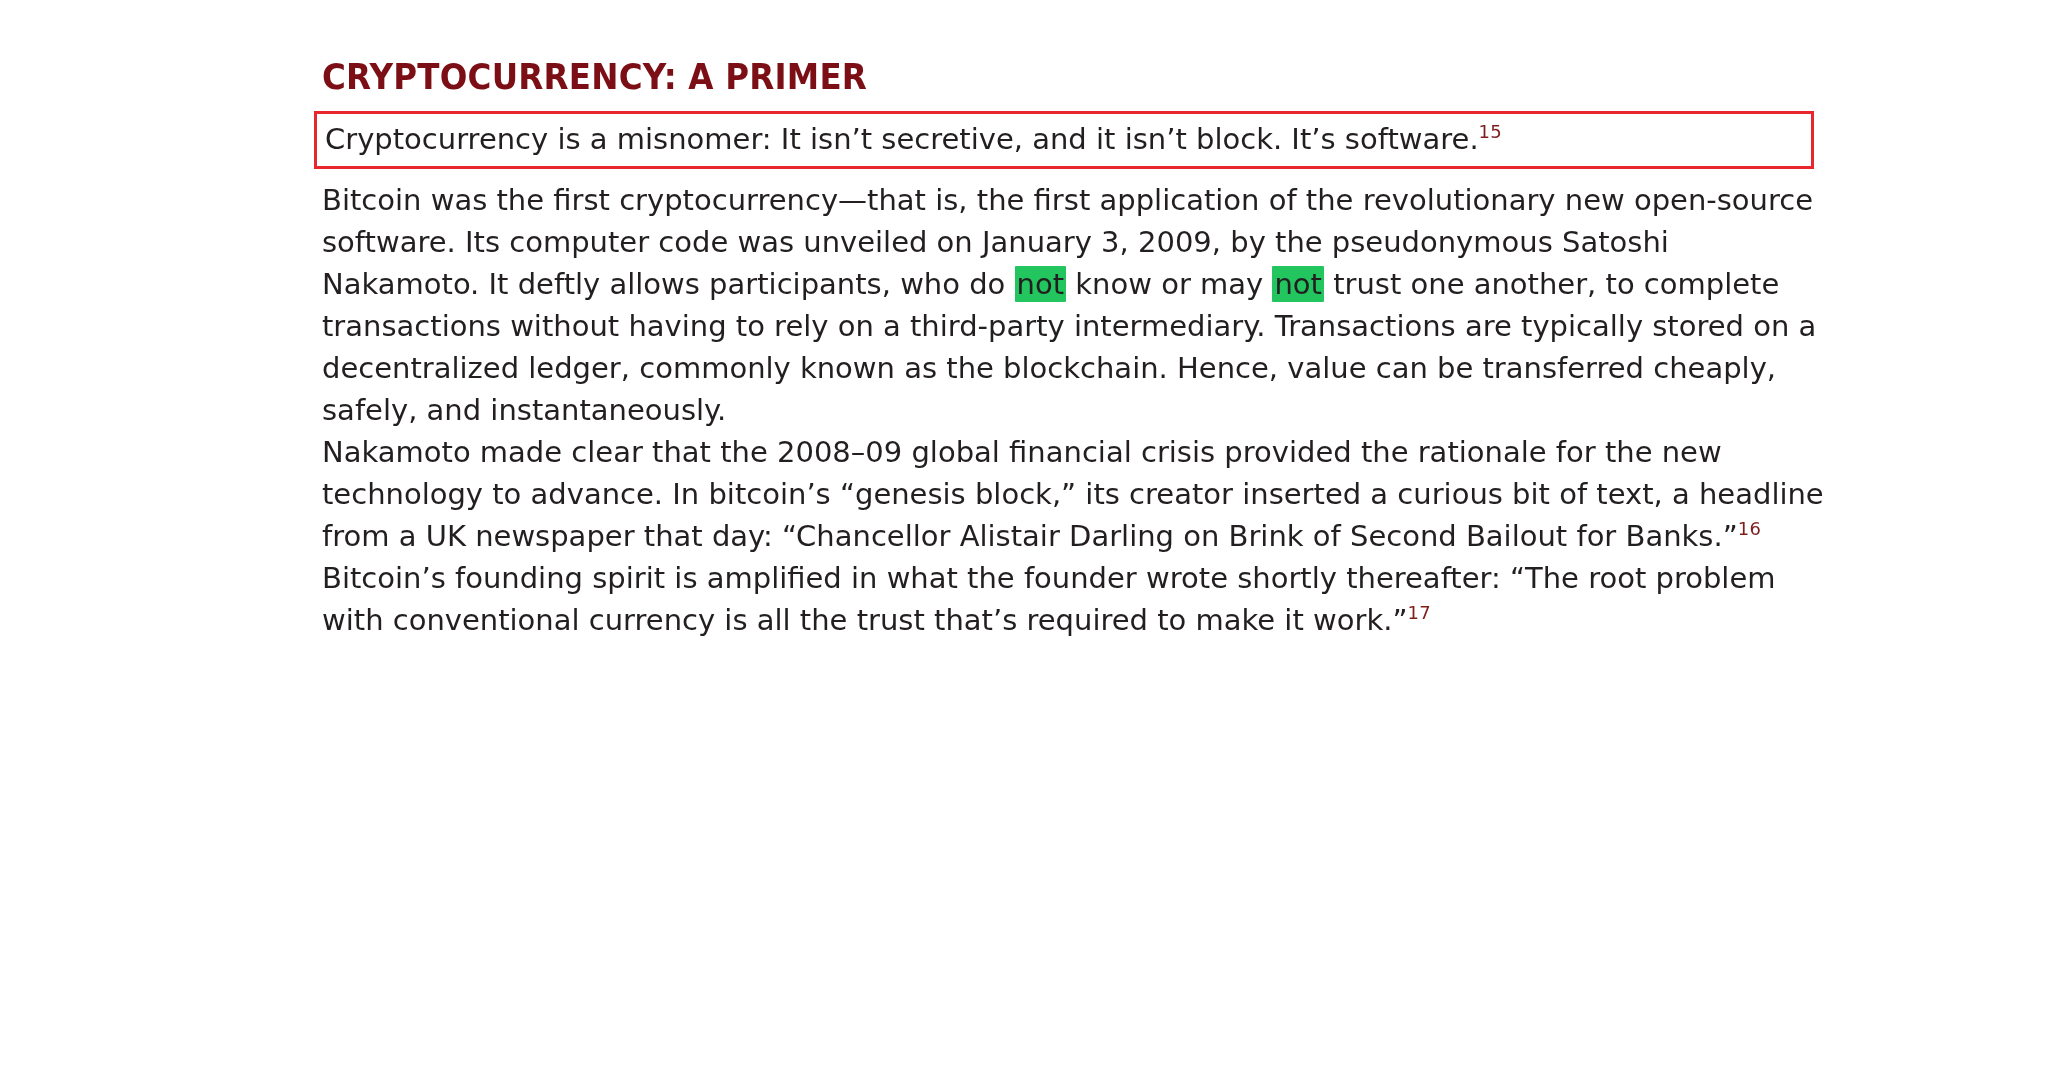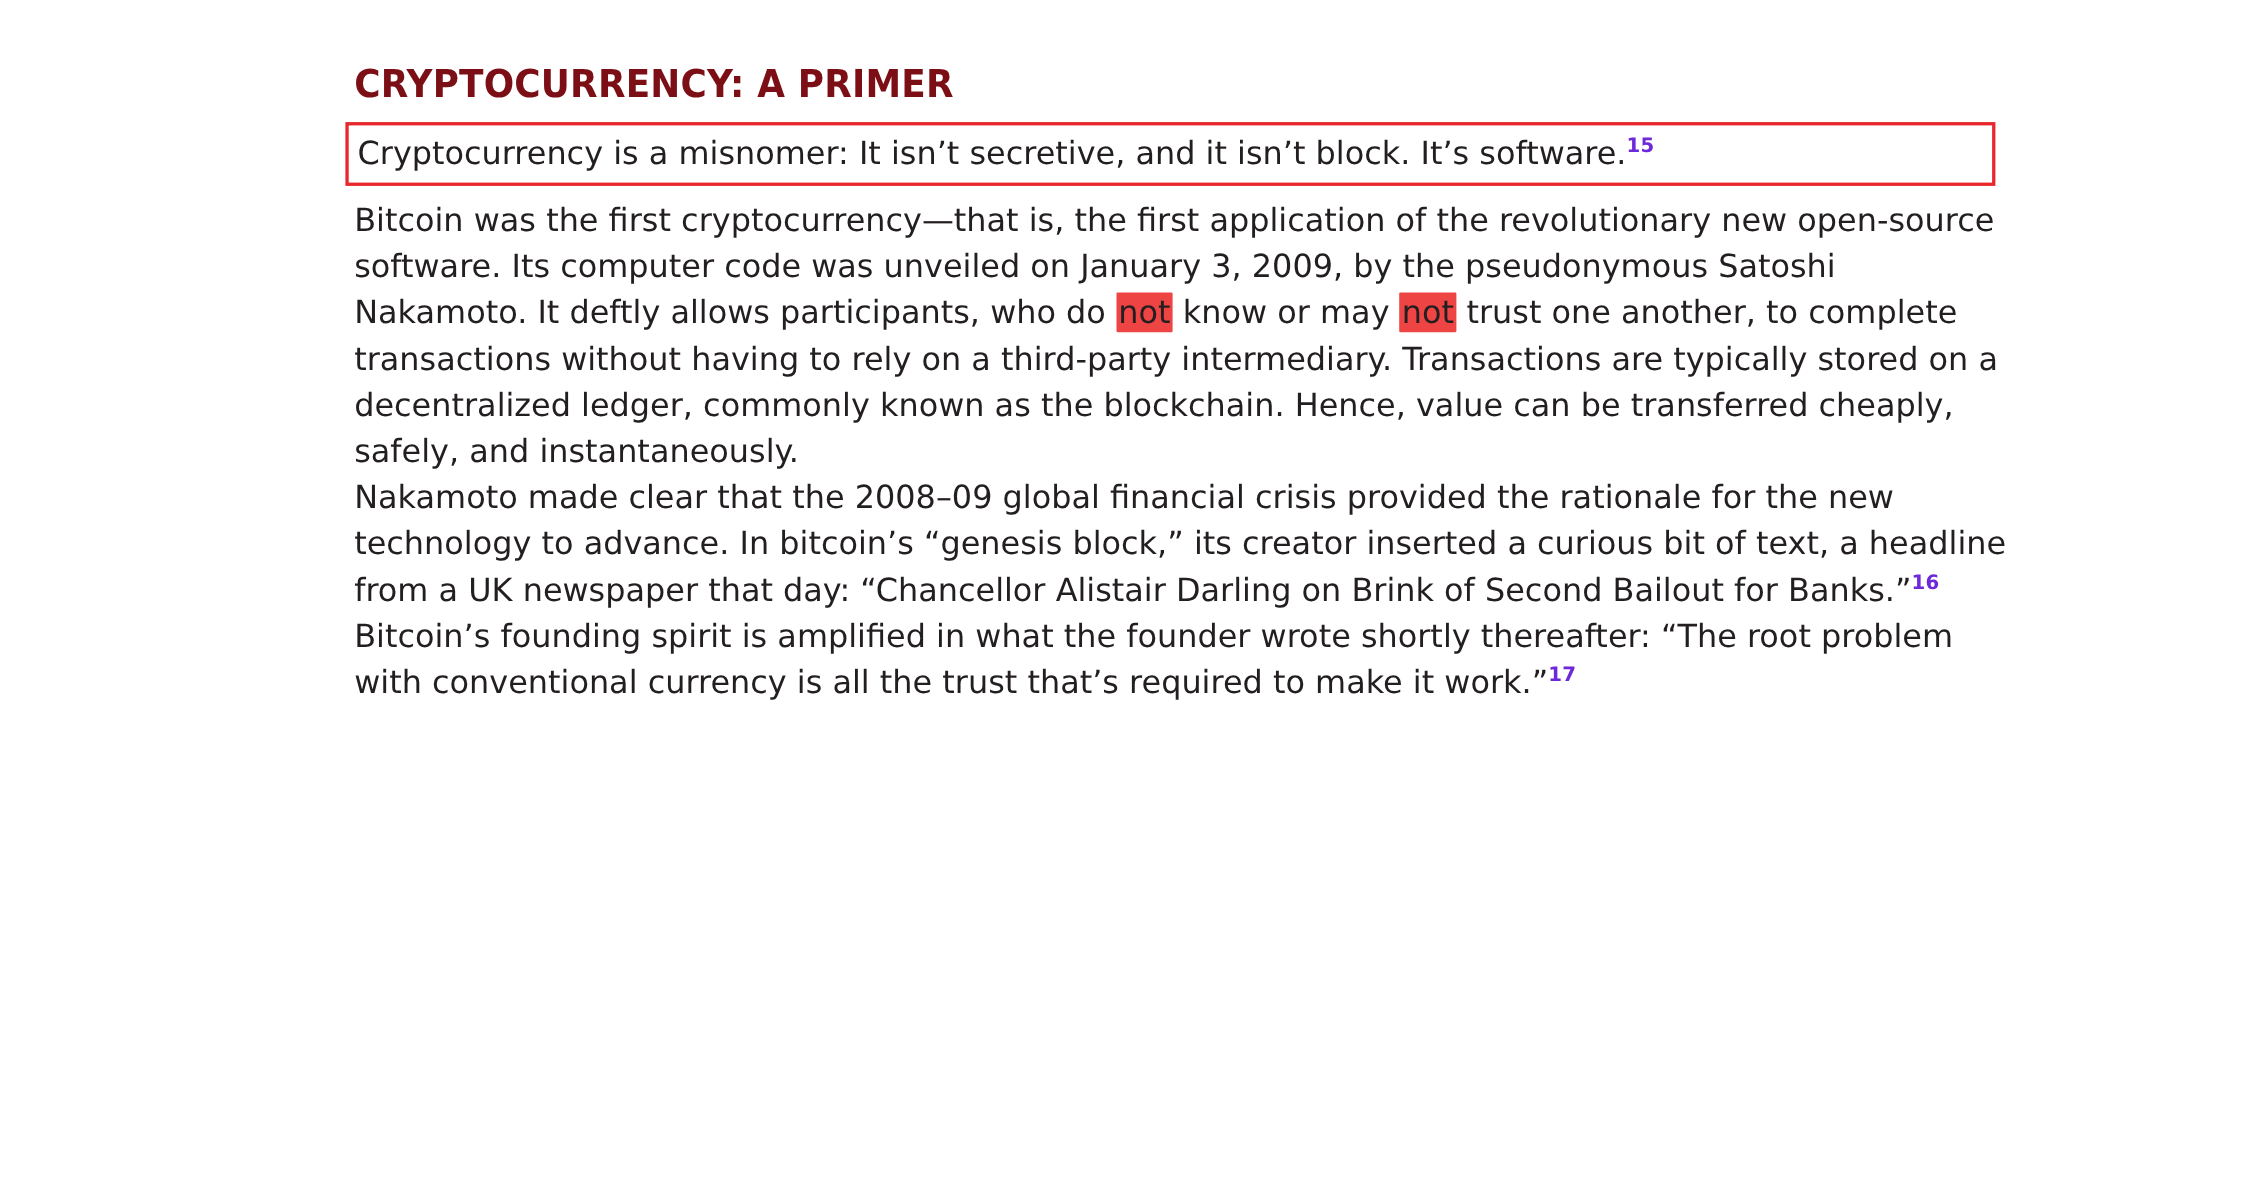--- a/index.html
+++ b/index.html
@@ -59,29 +59,29 @@
     font-size: 29px;
     line-height: 1.45;
     color: #231f20;
     margin: 0;
     text-align: left;
   }
   .par-gap-1 { margin-top: 62px; }
   .par-gap-2 { margin-top: 63px; }
   sup.fn {
     font-size: 0.62em;
-    font-weight: bold;
-    color: #6d28d9;
+    font-weight: normal;
+    color: #7f1d1d;
     vertical-align: super;
     line-height: 0;
     letter-spacing: 0.3px;
     text-align: center;
   }
   .hl {
-    background: #ef4444;
+    background: #22c55e;
     padding: 1px 2px;
     border-radius: 1px;
   }
 </style>
 </head>
 <body>
 
 <div class="page">
   <div class="content">
 

